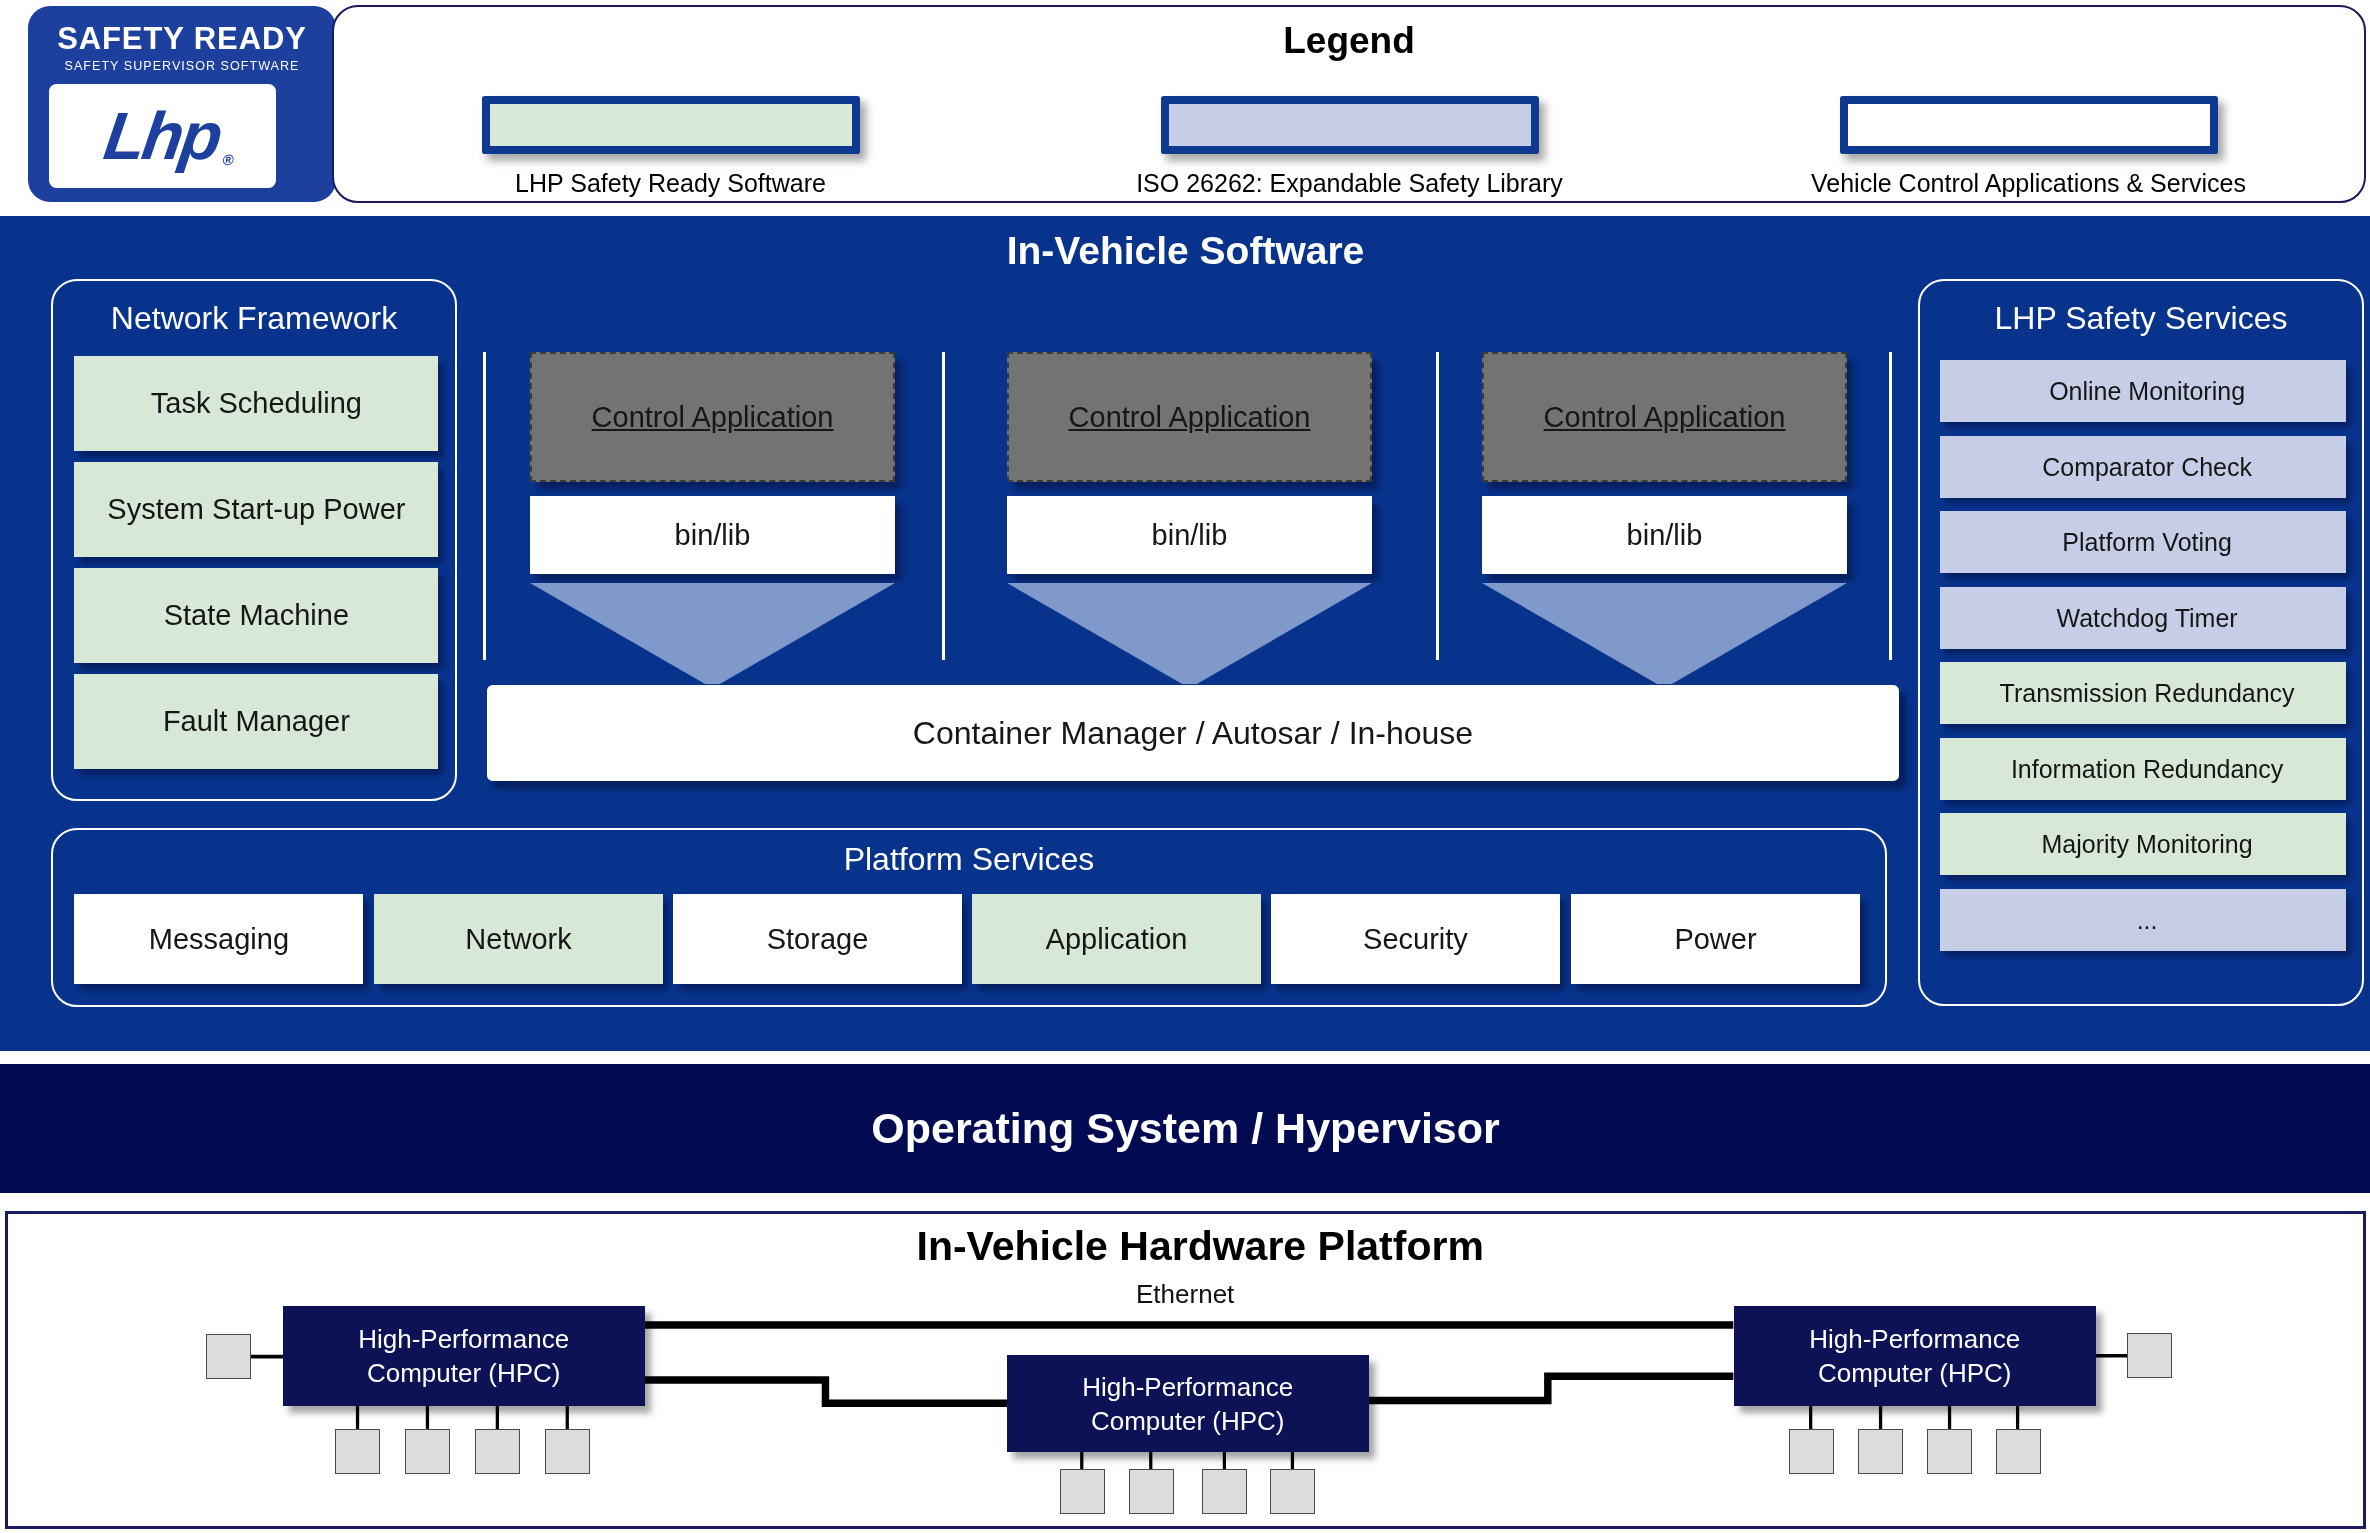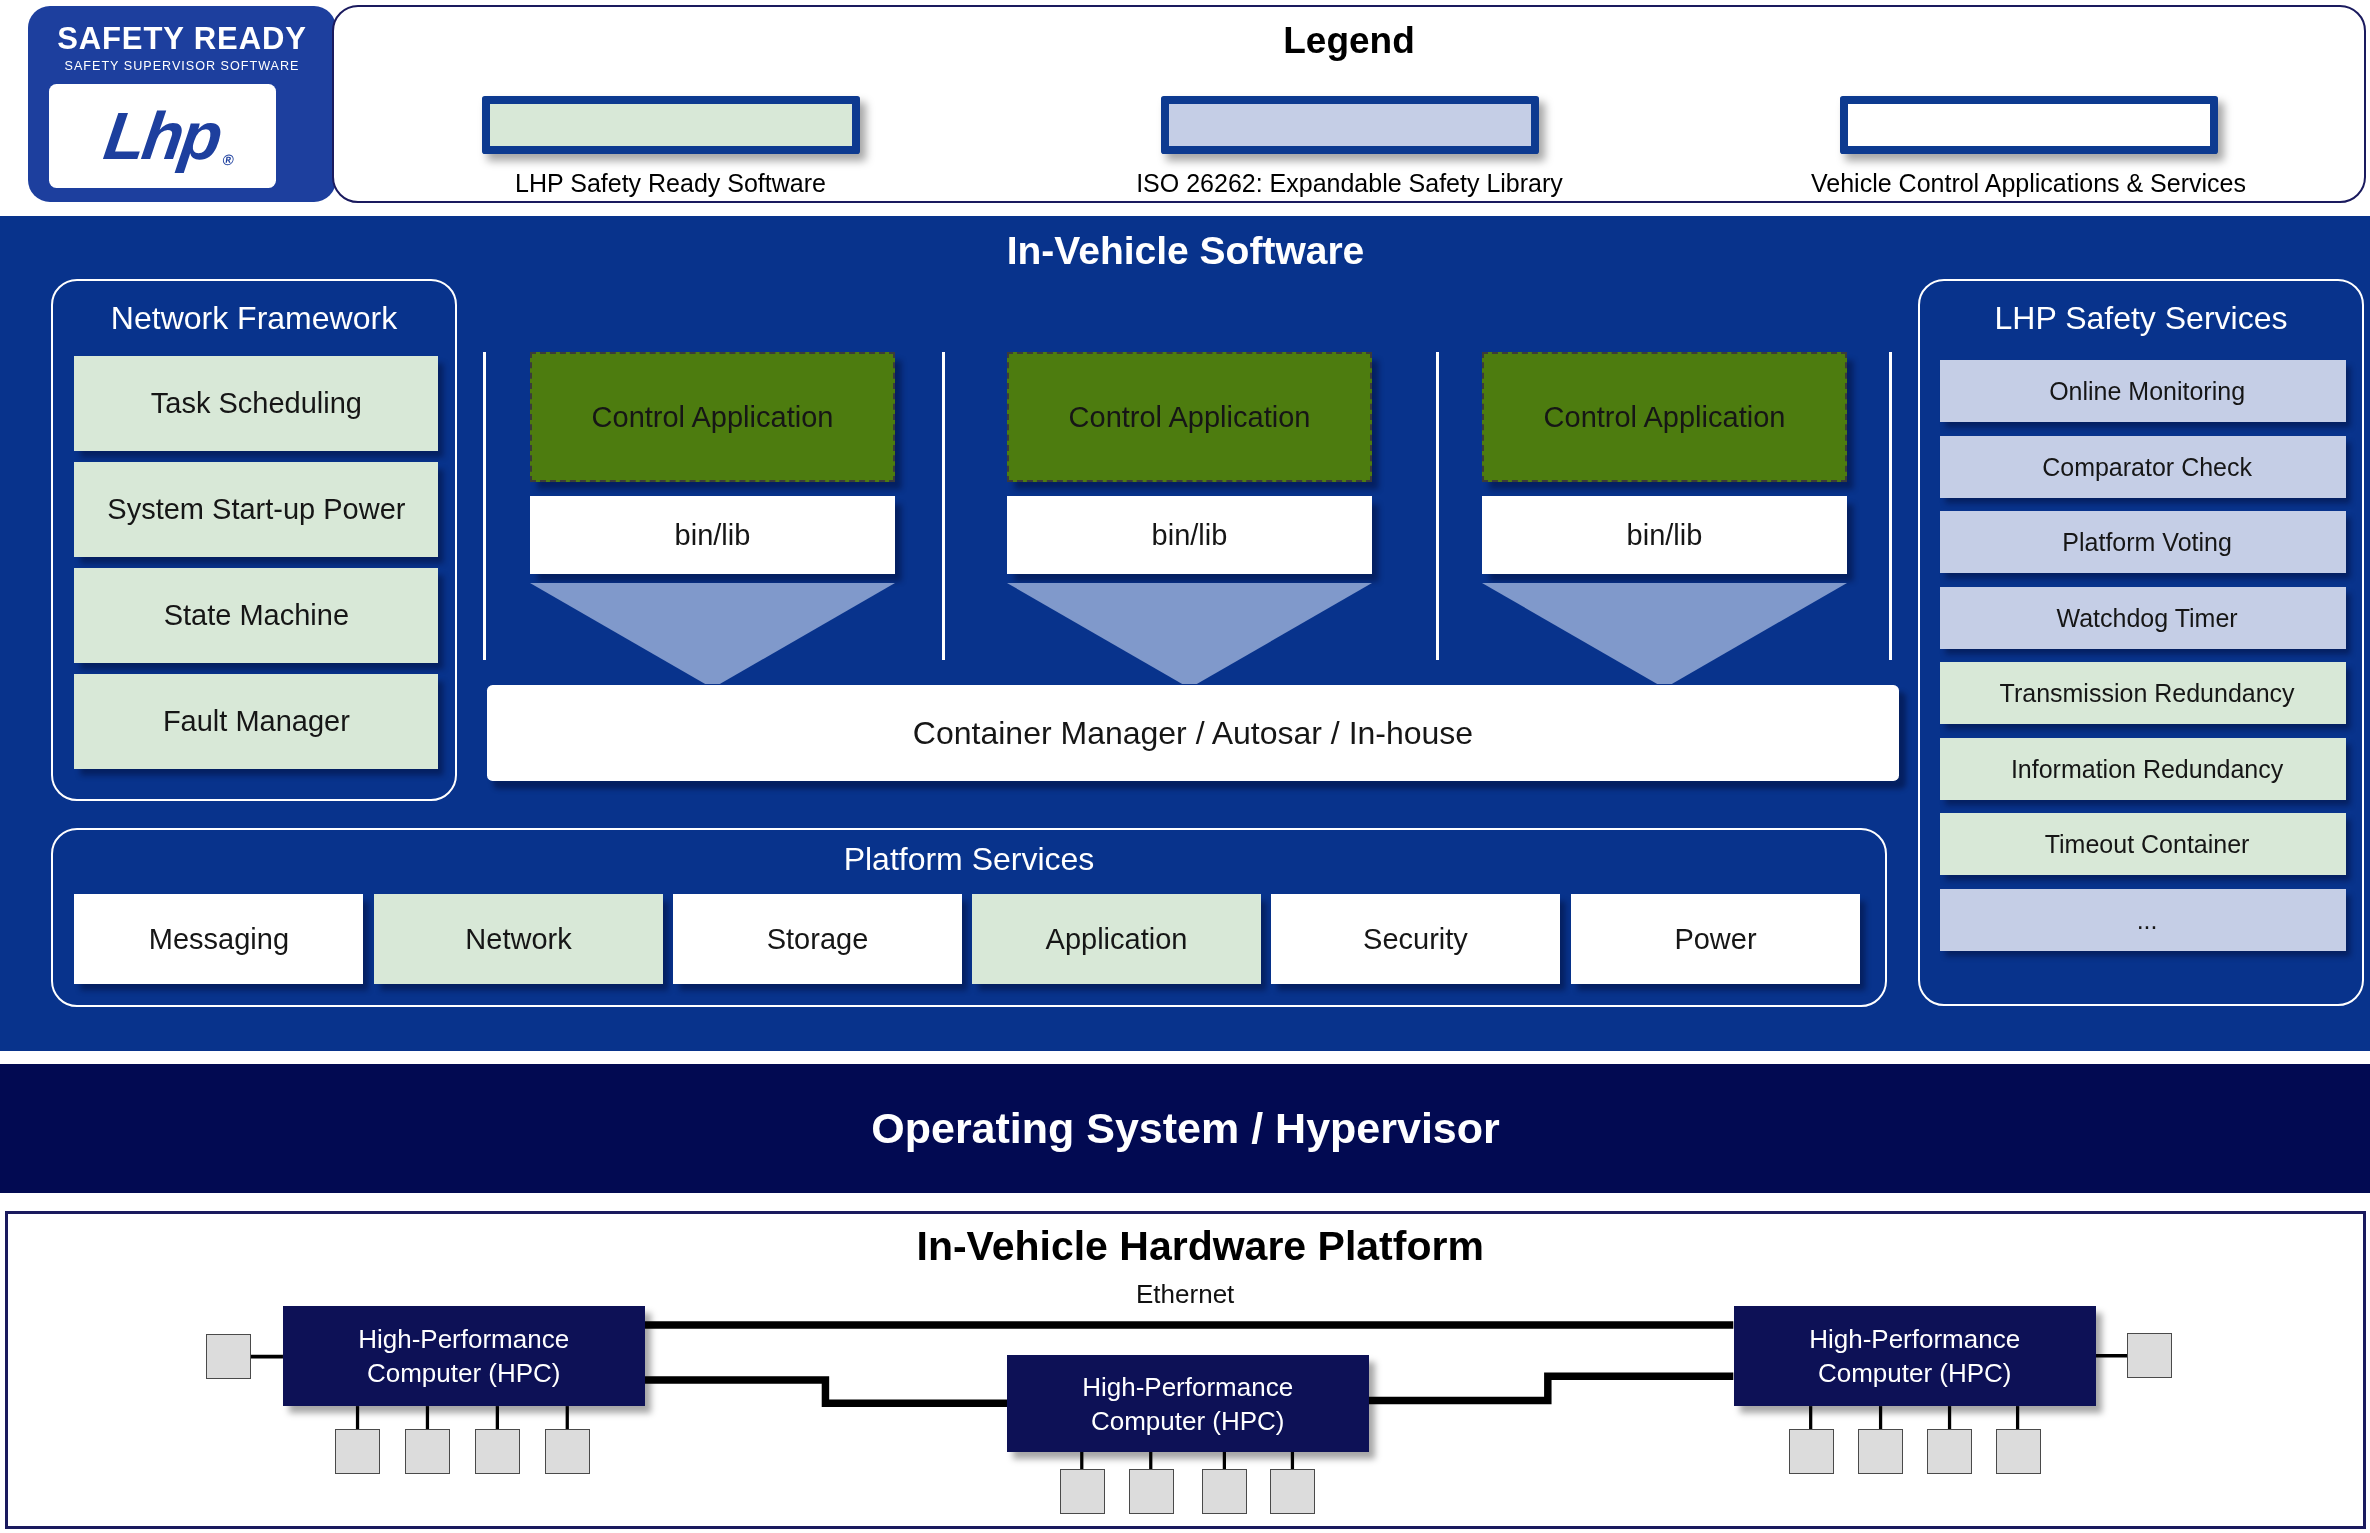--- a/index.html
+++ b/index.html
@@ -50,23 +50,23 @@
   .outline-panel{border:2.8px solid #fff;border-radius:26px;}
   .panel-title{left:0;width:100%;text-align:center;color:#fff;font-size:32px;font-weight:500;}
 
   .sf-panel{left:51px;top:63px;width:406px;height:522px;}
   .sf-title{top:18.6px;}
   .sf-item{left:21.4px;width:364px;height:95px;display:flex;align-items:center;justify-content:center;
     font-size:29px;box-shadow:5.6px 6.5px 5.6px rgba(0,8,45,0.45);}
 
   .vdiv{width:2.8px;top:136px;height:308px;background:#fff;}
 
-  .capp{width:365px;height:130px;background:#4d7c0f;border:2.8px dashed #3b3b3b;
+  .capp{width:365px;height:130px;background:#737373;border:2.8px dashed #3b3b3b;
     display:flex;align-items:center;justify-content:center;font-size:29px;top:136px;
-    box-shadow:6.5px 7.5px 5.6px rgba(0,8,45,0.45);}
+    box-shadow:6.5px 7.5px 5.6px rgba(0,8,45,0.45);text-decoration:underline;}
   .binlib{width:365px;height:78px;background:#fff;top:280px;display:flex;align-items:center;
     justify-content:center;font-size:29px;box-shadow:6.5px 7.5px 5.6px rgba(0,8,45,0.45);}
   .funnel{width:365px;height:101px;top:367px;background:var(--funnel,#8099CB);
     clip-path:polygon(0 0,100% 0,52% 100%,48% 100%);}
 
   .container-bar{left:487px;top:469px;width:1412px;height:96px;background:#fff;border-radius:5.6px;
     display:flex;align-items:center;justify-content:center;font-size:32px;
     box-shadow:6.5px 7.5px 5.6px rgba(0,8,45,0.45);}
 
   .ps-panel{left:51px;top:612px;width:1836px;height:179px;}
@@ -167,21 +167,21 @@
   </div>
 
   <div class="abs outline-panel ss-panel">
     <div class="abs panel-title ss-title">LHP Safety Services</div>
     <div class="abs ss-item fill-lavender" style="top:79px;">Online Monitoring</div>
     <div class="abs ss-item fill-lavender" style="top:155px;">Comparator Check</div>
     <div class="abs ss-item fill-lavender" style="top:230px;">Platform Voting</div>
     <div class="abs ss-item fill-lavender" style="top:306px;">Watchdog Timer</div>
     <div class="abs ss-item fill-green" style="top:381px;">Transmission Redundancy</div>
     <div class="abs ss-item fill-green" style="top:457px;">Information Redundancy</div>
-    <div class="abs ss-item fill-green" style="top:532px;">Timeout Container</div>
+    <div class="abs ss-item fill-green" style="top:532px;">Majority Monitoring</div>
     <div class="abs ss-item fill-lavender" style="top:608px;">...</div>
   </div>
 </div>
 
 <div class="abs os-bar">
   <div class="os-title">Operating System / Hypervisor</div>
 </div>
 
 <div class="abs hw-panel">
   <div class="abs hw-title">In-Vehicle Hardware Platform</div>

